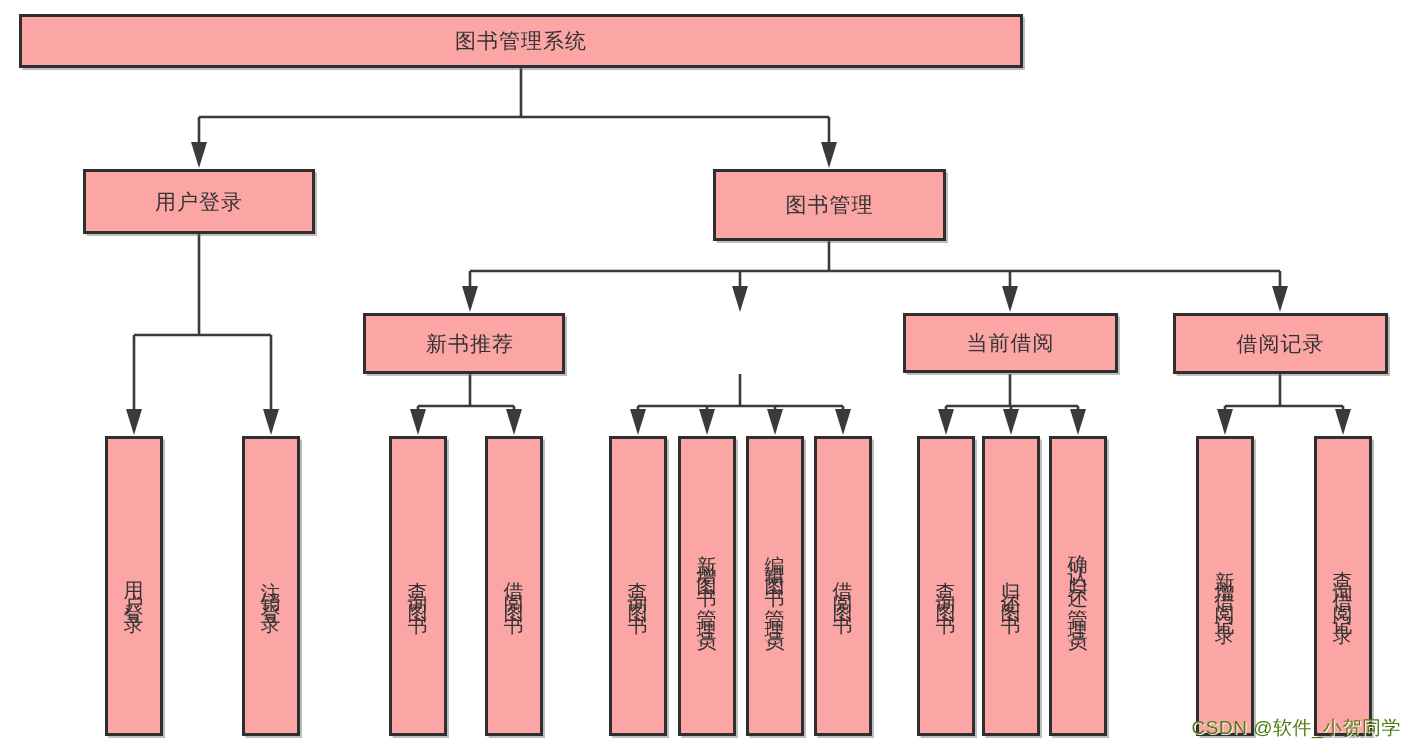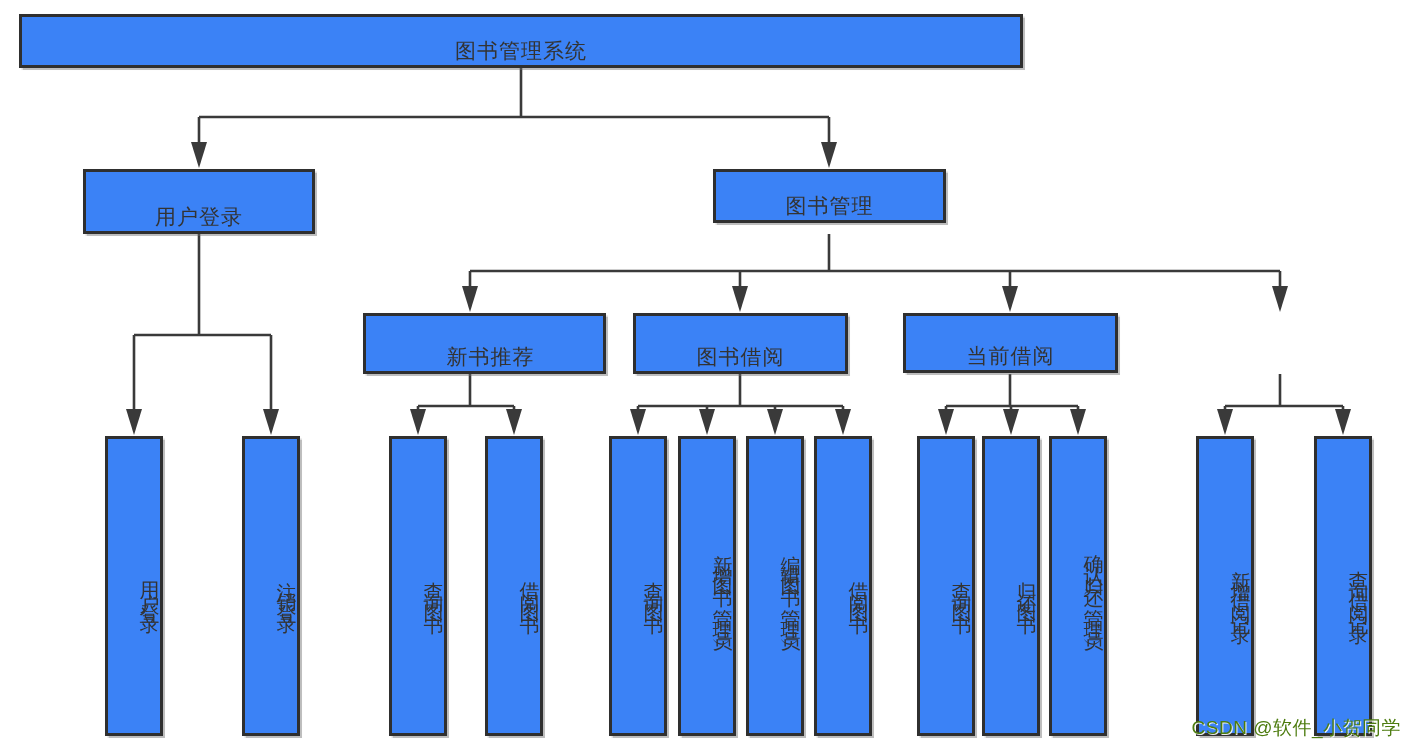--- a/index.html
+++ b/index.html
@@ -7,24 +7,24 @@
     position:relative;
     width:1405px;height:747px;
     background:#ffffff;
     font-family:"Liberation Sans","DejaVu Sans",sans-serif;
     overflow:hidden;
   }
   .wires{position:absolute;left:0;top:0;width:1405px;height:747px;}
   .box{
     position:absolute;
     box-sizing:border-box;
-    background:#3b82f6;
+    background:#fca5a5;
     border:3px solid #2f2f2f;
     box-shadow:1.5px 1.5px 1px rgba(110,110,110,0.45), -0.5px -0.5px 0.5px rgba(150,150,150,0.35);
-    display:flex;align-items:flex-end;justify-content:center;
+    display:flex;align-items:center;justify-content:center;
     color:#333333;
     font-size:21px;
     letter-spacing:1px;
     z-index:2;
   }
   .leaf{
     writing-mode:vertical-lr;
     font-size:20px;
     letter-spacing:11px;
     line-height:1;
@@ -106,32 +106,32 @@
     </g>
   </svg>
 
   <div class="box" style="left:19px;top:14px;width:1004px;height:54px;">
     <span>图书管理系统</span>
   </div>
 
   <div class="box" style="left:83px;top:169px;width:232px;height:65px;">
     <span>用户登录</span>
   </div>
-  <div class="box" style="left:713px;top:169px;width:233px;height:54px;">
+  <div class="box" style="left:713px;top:169px;width:233px;height:72px;">
     <span>图书管理</span>
   </div>
 
-  <div class="box" style="left:363px;top:313px;width:243px;height:61px;padding-left:12px;">
+  <div class="box" style="left:363px;top:313px;width:202px;height:61px;padding-left:12px;">
     <span>新书推荐</span>
-  </div>
-  <div class="box" style="left:633px;top:313px;width:215px;height:61px;">
-    <span>图书借阅</span>
   </div>
   <div class="box" style="left:903px;top:313px;width:215px;height:60px;">
     <span>当前借阅</span>
+  </div>
+  <div class="box" style="left:1173px;top:313px;width:215px;height:61px;">
+    <span>借阅记录</span>
   </div>
 
   <div class="box leaf" style="left:105px;top:436px;width:58px;height:300px;">
     <span>用户登录</span>
   </div>
   <div class="box leaf" style="left:242px;top:436px;width:58px;height:300px;">
     <span>注销登录</span>
   </div>
 
   <div class="box leaf" style="left:389px;top:436px;width:58px;height:300px;">

